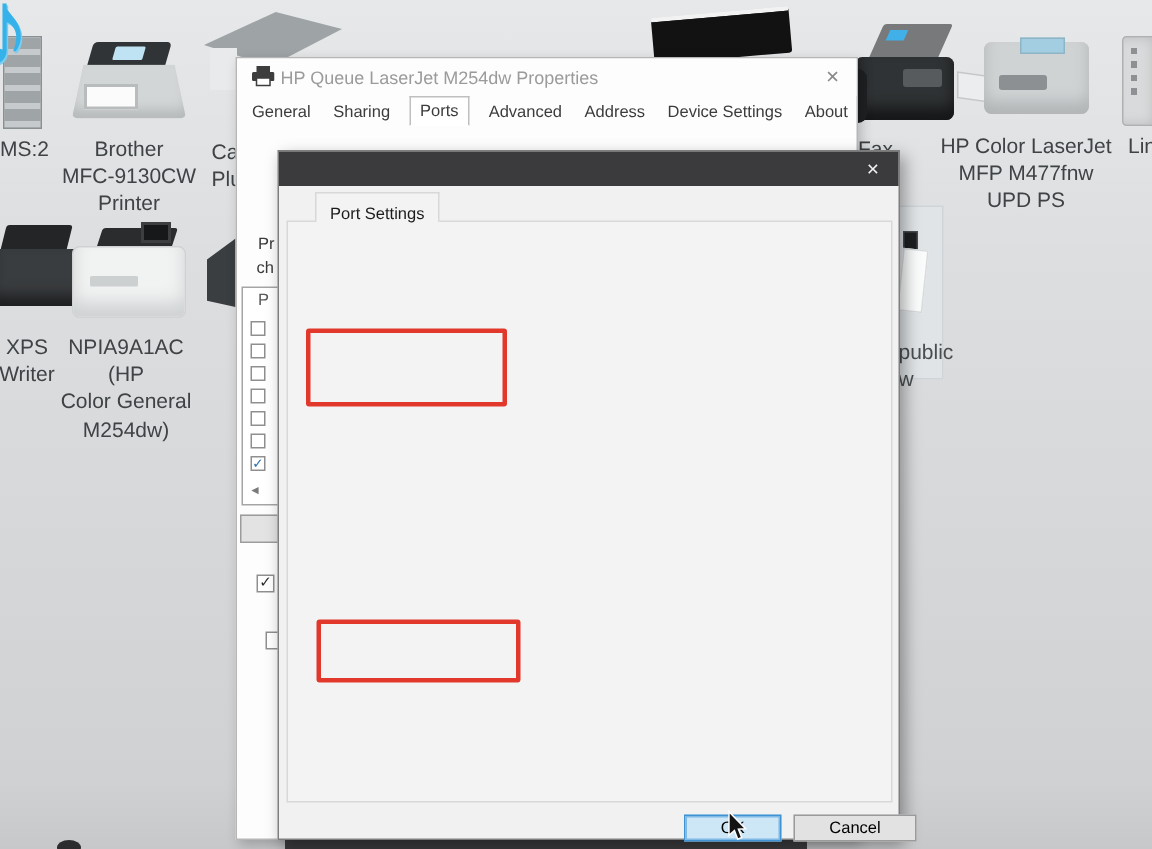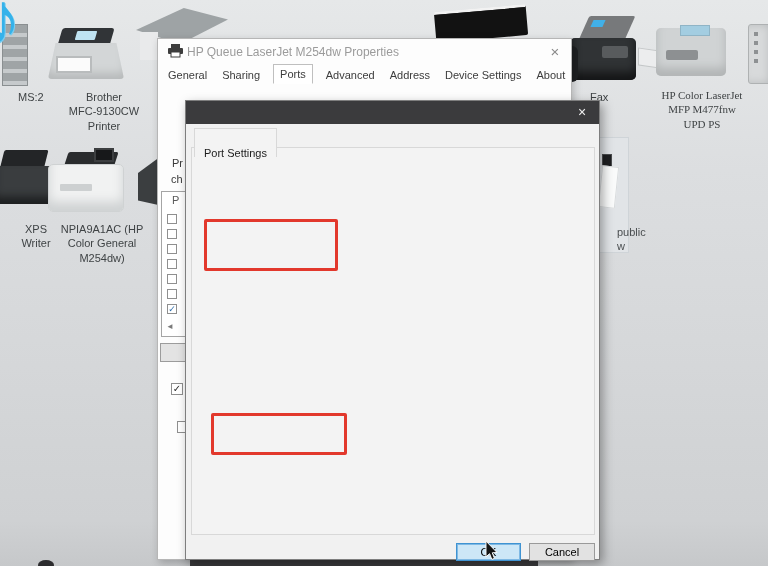--- a/index.html
+++ b/index.html
@@ -4,21 +4,21 @@
 <style>
   html,body{margin:0;padding:0;}
   .stage{
     position:relative;width:768px;height:566px;overflow:hidden;
     font-family:"Liberation Sans","DejaVu Sans",sans-serif;
     background:linear-gradient(180deg,#e6e8e9 0%,#dcdee0 30%,#d6d8da 60%,#cfd1d3 92%,#c6c8ca 100%);
     -webkit-font-smoothing:antialiased;
   }
   .abs{position:absolute;}
   
-  .ic-label{position:absolute;font-size:11px;line-height:1.3;color:#3f4345;text-align:center;white-space:pre-line;margin-left:18px;}
+  .ic-label{position:absolute;font-size:14px;line-height:1.3;color:#3f4345;text-align:center;white-space:pre-line;}
   .ic-label.left{text-align:left;}
   
   .shape{position:absolute;}
   
   .props{
     position:absolute;left:157px;top:38px;width:415px;height:522px;
     background:#fdfdfd;border:1px solid #b6b6b6;box-shadow:2px 3px 8px rgba(0,0,0,.22);
     z-index:5;box-sizing:border-box;
   }
   .props-titlebar{position:absolute;left:0;top:0;width:100%;height:25px;background:#fdfdfd;}
@@ -34,21 +34,21 @@
   .frag-btn{position:absolute;left:2px;top:304px;width:26px;height:19px;background:#e3e3e3;border:1px solid #9c9c9c;box-sizing:border-box;}
   
   .port{
     position:absolute;left:185px;top:100px;width:415px;height:460px;
     background:#f1f1f1;border:1px solid #7e7e7e;box-shadow:3px 4px 10px rgba(0,0,0,.35);
     z-index:10;box-sizing:border-box;
   }
   .port-titlebar{position:absolute;left:0;top:0;width:100%;height:23px;background:#3b3b3d;}
   .port-title{position:absolute;left:10px;top:5px;font-size:12px;color:#ececec;white-space:nowrap;}
   .port-close{position:absolute;right:9px;top:3px;font-size:14px;color:#f0f0f0;width:16px;text-align:center;}
-  .port-tab{position:absolute;left:8px;top:27px;height:20px;padding:14px 9px;line-height:20px;font-size:11px;color:#1c1c1c;
+  .port-tab{position:absolute;left:24px;top:27px;height:20px;padding:4px 9px;line-height:20px;font-size:11px;color:#1c1c1c;
     background:#f3f3f3;border:1px solid #d8d8d8;border-bottom:none;z-index:2;box-sizing:border-box;}
   .port-panel{position:absolute;left:5px;top:46px;width:404px;height:388px;background:#f3f3f3;border:1px solid #d8d8d8;box-sizing:border-box;z-index:1;}
   .lbl{position:absolute;font-size:11px;color:#1a1a1a;white-space:nowrap;}
   .lbl.dim{color:#a8a8a8;}
   .field{position:absolute;height:25px;background:#fff;border:1px solid #8f8f8f;box-sizing:border-box;
     font-size:11px;color:#333;line-height:23px;padding-left:8px;white-space:nowrap;overflow:hidden;}
   .field.dim{background:#f7f7f7;border-color:#d2d2d2;color:#a3a3a3;}
   .etch{position:absolute;height:1px;background:#dcdcdc;border-bottom:1px solid #fbfbfb;}
   .radio{position:absolute;width:12px;height:12px;border:1px solid #595959;border-radius:50%;background:#fff;box-sizing:border-box;}
   .radio.sel::after{content:"";position:absolute;left:2px;top:2px;width:6px;height:6px;border-radius:50%;background:#1f1f1f;}
@@ -100,21 +100,21 @@
     <div class="shape" style="left:40px;top:30px;width:26px;height:12px;background:#585b5d;border-radius:2px;"></div>
   </div>
   <div class="ic-label left" style="left:572px;top:90px;width:30px;">Fax</div>
 
   <div class="shape" style="left:638px;top:20px;width:92px;height:68px;">
     <div class="shape" style="left:0;top:30px;width:34px;height:16px;background:#ecedee;transform:skewY(8deg);border:1px solid #c4c7c8;"></div>
     <div class="shape" style="left:18px;top:8px;width:70px;height:48px;background:#d0d3d4;border-radius:5px;box-shadow:inset 0 -8px 10px #b2b5b6;"></div>
     <div class="shape" style="left:42px;top:5px;width:28px;height:9px;background:#a3cde1;border:1px solid #8fb4c6;"></div>
     <div class="shape" style="left:28px;top:30px;width:32px;height:10px;background:#8d9092;border-radius:2px;"></div>
   </div>
-  <div class="ic-label" style="left:624px;top:88px;width:120px;font-family:Liberation Serif, serif;">HP Color LaserJet
+  <div class="ic-label" style="left:624px;top:88px;width:120px;">HP Color LaserJet
 MFP M477fnw
 UPD PS</div>
 
   <div class="shape" style="left:746px;top:22px;width:30px;height:64px;">
     <div class="shape" style="left:2px;top:2px;width:26px;height:58px;background:#d8dadb;border:1px solid #aeb1b2;border-radius:3px;box-shadow:inset -6px 0 8px #b8bbbc;"></div>
     <div class="shape" style="left:8px;top:10px;width:4px;height:36px;background:repeating-linear-gradient(180deg,#8e9193 0 4px,#d8dadb 4px 9px);"></div>
   </div>
   <div class="ic-label left" style="left:752px;top:88px;width:26px;">Link</div>
 
   <div class="shape" style="left:-6px;top:150px;width:68px;height:64px;">
@@ -224,20 +224,20 @@
     <div class="redbox" style="left:25px;top:312px;width:130px;height:36px;"></div>
 
     <span class="lbl dim" style="left:35px;top:353px;">Community Name:</span>
     <div class="field dim" style="left:150px;top:347px;width:230px;">public</div>
 
     <span class="lbl dim" style="left:35px;top:387px;">SNMP Device Index:</span>
     <div class="field dim" style="left:150px;top:382px;width:230px;">1</div>
 
     <div class="etch" style="left:22px;top:418px;width:378px;"></div>
     <div class="btn btn-ok" style="left:270px;top:442px;width:65px;">OK</div>
-    <div class="btn btn-cancel" style="left:343px;top:442px;width:66px;">Cancel</div>
+    <div class="btn btn-cancel" style="left:343px;top:442px;width:82px;">Cancel</div>
   </div>
 
   <svg class="cursor" width="15" height="21" viewBox="0 0 12 19">
     <path d="M1 1 L1 15.2 L4.3 12.4 L6.3 17.6 L8.7 16.6 L6.7 11.6 L11 11.3 Z" fill="#141414" stroke="#fdfdfd" stroke-width="0.9"></path>
   </svg>
 
 </div>
 
 </body></html>

